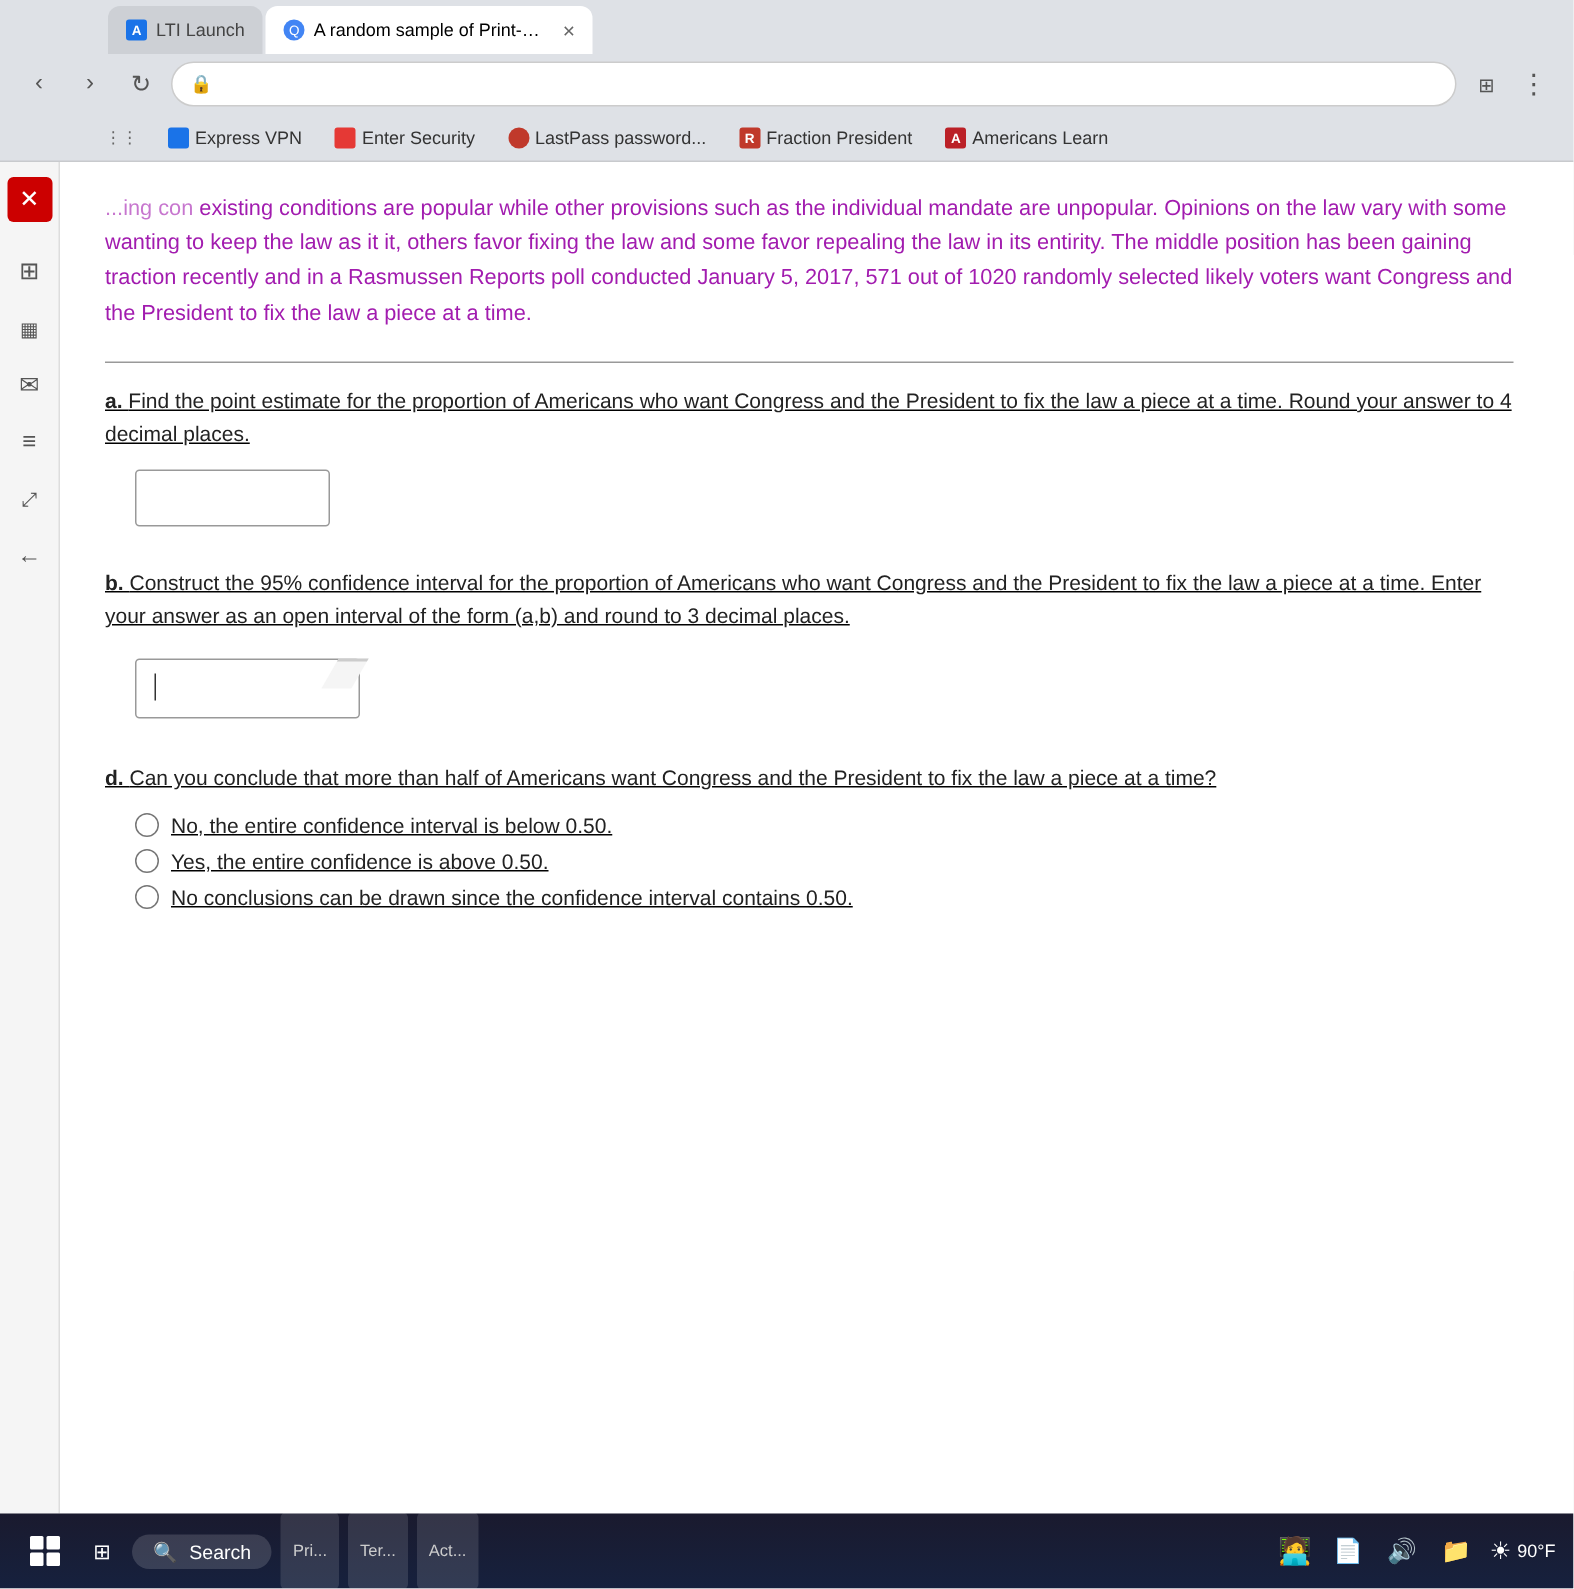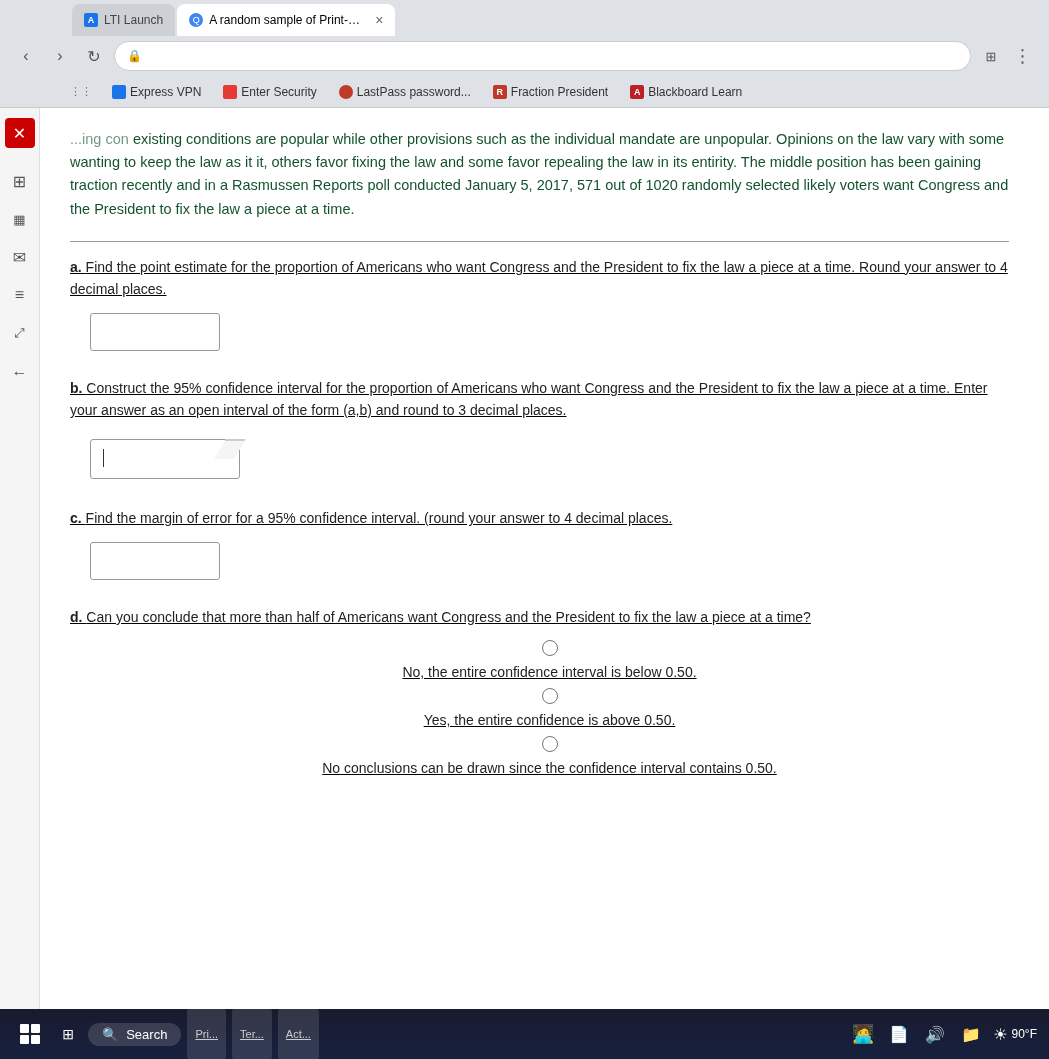--- a/index.html
+++ b/index.html
@@ -170,21 +170,21 @@
       right: 0;
       bottom: 50px;
       background: #fff;
       overflow-y: auto;
       padding: 20px 40px 30px 30px;
     }
 
     .passage-text {
       font-size: 14.5px;
       line-height: 1.6;
-      color: #14532d;
+      color: #a21caf;
       margin-bottom: 20px;
     }
 
     .divider {
       border: none;
       border-top: 1px solid #999;
       margin: 14px 0;
     }
 
     .question-block {
@@ -216,21 +216,20 @@
       flex-direction: column;
       gap: 8px;
       margin: 10px 0 0 20px;
     }
     .radio-option {
       display: flex;
       align-items: center;
       gap: 8px;
       font-size: 14px;
       color: #222;
-      flex-direction: column;
     }
     .radio-option input[type="radio"] {
       width: 16px;
       height: 16px;
       cursor: pointer;
     }
 
     
     .taskbar {
       position: absolute;
@@ -304,21 +303,20 @@
       gap: 6px;
       padding: 20px 8px;
       border-radius: 4px;
       background: rgba(255,255,255,0.12);
       cursor: pointer;
       font-size: 11px;
       color: #ccc;
       white-space: nowrap;
       max-width: 70px;
       overflow: hidden;
-      text-decoration: underline;
     }
   </style>
 </head>
 <body>
 
 <div class="browser-frame">
   <div class="tab-bar">
 
     <div style="width:10px"></div>
 
@@ -364,21 +362,21 @@
     <div class="bookmark-item">
       <span class="bookmark-icon lastpass"></span>
       <span>LastPass password...</span>
     </div>
     <div class="bookmark-item">
       <span style="background:#c0392b;color:white;border-radius:2px;width:14px;height:14px;display:flex;align-items:center;justify-content:center;font-size:9px;font-weight:bold;flex-shrink:0">R</span>
       <span>Fraction President</span>
     </div>
     <div class="bookmark-item">
       <span style="background:#bb2027;color:white;border-radius:2px;width:14px;height:14px;display:flex;align-items:center;justify-content:center;font-size:9px;font-weight:bold;flex-shrink:0">A</span>
-      <span>Blackboard Learn</span>
+      <span>Americans Learn</span>
     </div>
   </div>
 </div>
 
 <div class="sidebar-left">
   <div class="sidebar-icon close-btn">✕</div>
   <div class="sidebar-icon">⊞</div>
   <div class="sidebar-icon" style="font-size:13px">▦</div>
   <div class="sidebar-icon">✉</div>
   <div class="sidebar-icon">≡</div>
@@ -412,27 +410,20 @@
     <div style="margin: 8px 0 14px 20px; position: relative; width: 160px; height: 48px;">
       <div style="position:absolute;left:0;top:6px;width:150px;height:40px;border:1px solid #999;border-radius:3px;background:#fff;">
 
         <div style="position:absolute;left:12px;top:9px;width:1px;height:18px;background:#333;"></div>
 
         <div style="position:absolute;top:-1px;right:-1px;width:20px;height:20px;border-top:2px solid #ccc;border-right:none;transform:skew(-30deg);background:#f5f5f5;"></div>
       </div>
     </div>
   </div>
 
-  <div class="question-block">
-    <div class="question-text">
-      <strong>c. </strong>
-      <span>Find the margin of error for a 95% confidence interval. (round your answer to 4 decimal places.</span>
-    </div>
-    <input type="text" class="answer-input" placeholder="" style="">
-  </div>
 
   <div class="question-block">
     <div class="question-text">
       <strong>d. </strong>
       <span>Can you conclude that more than half of Americans want Congress and the President to fix the law a piece at a time?</span>
     </div>
     <div class="radio-group">
       <label class="radio-option">
         <input type="radio" name="question_d" style="">
         <span>No, the entire confidence interval is below 0.50.</span>

